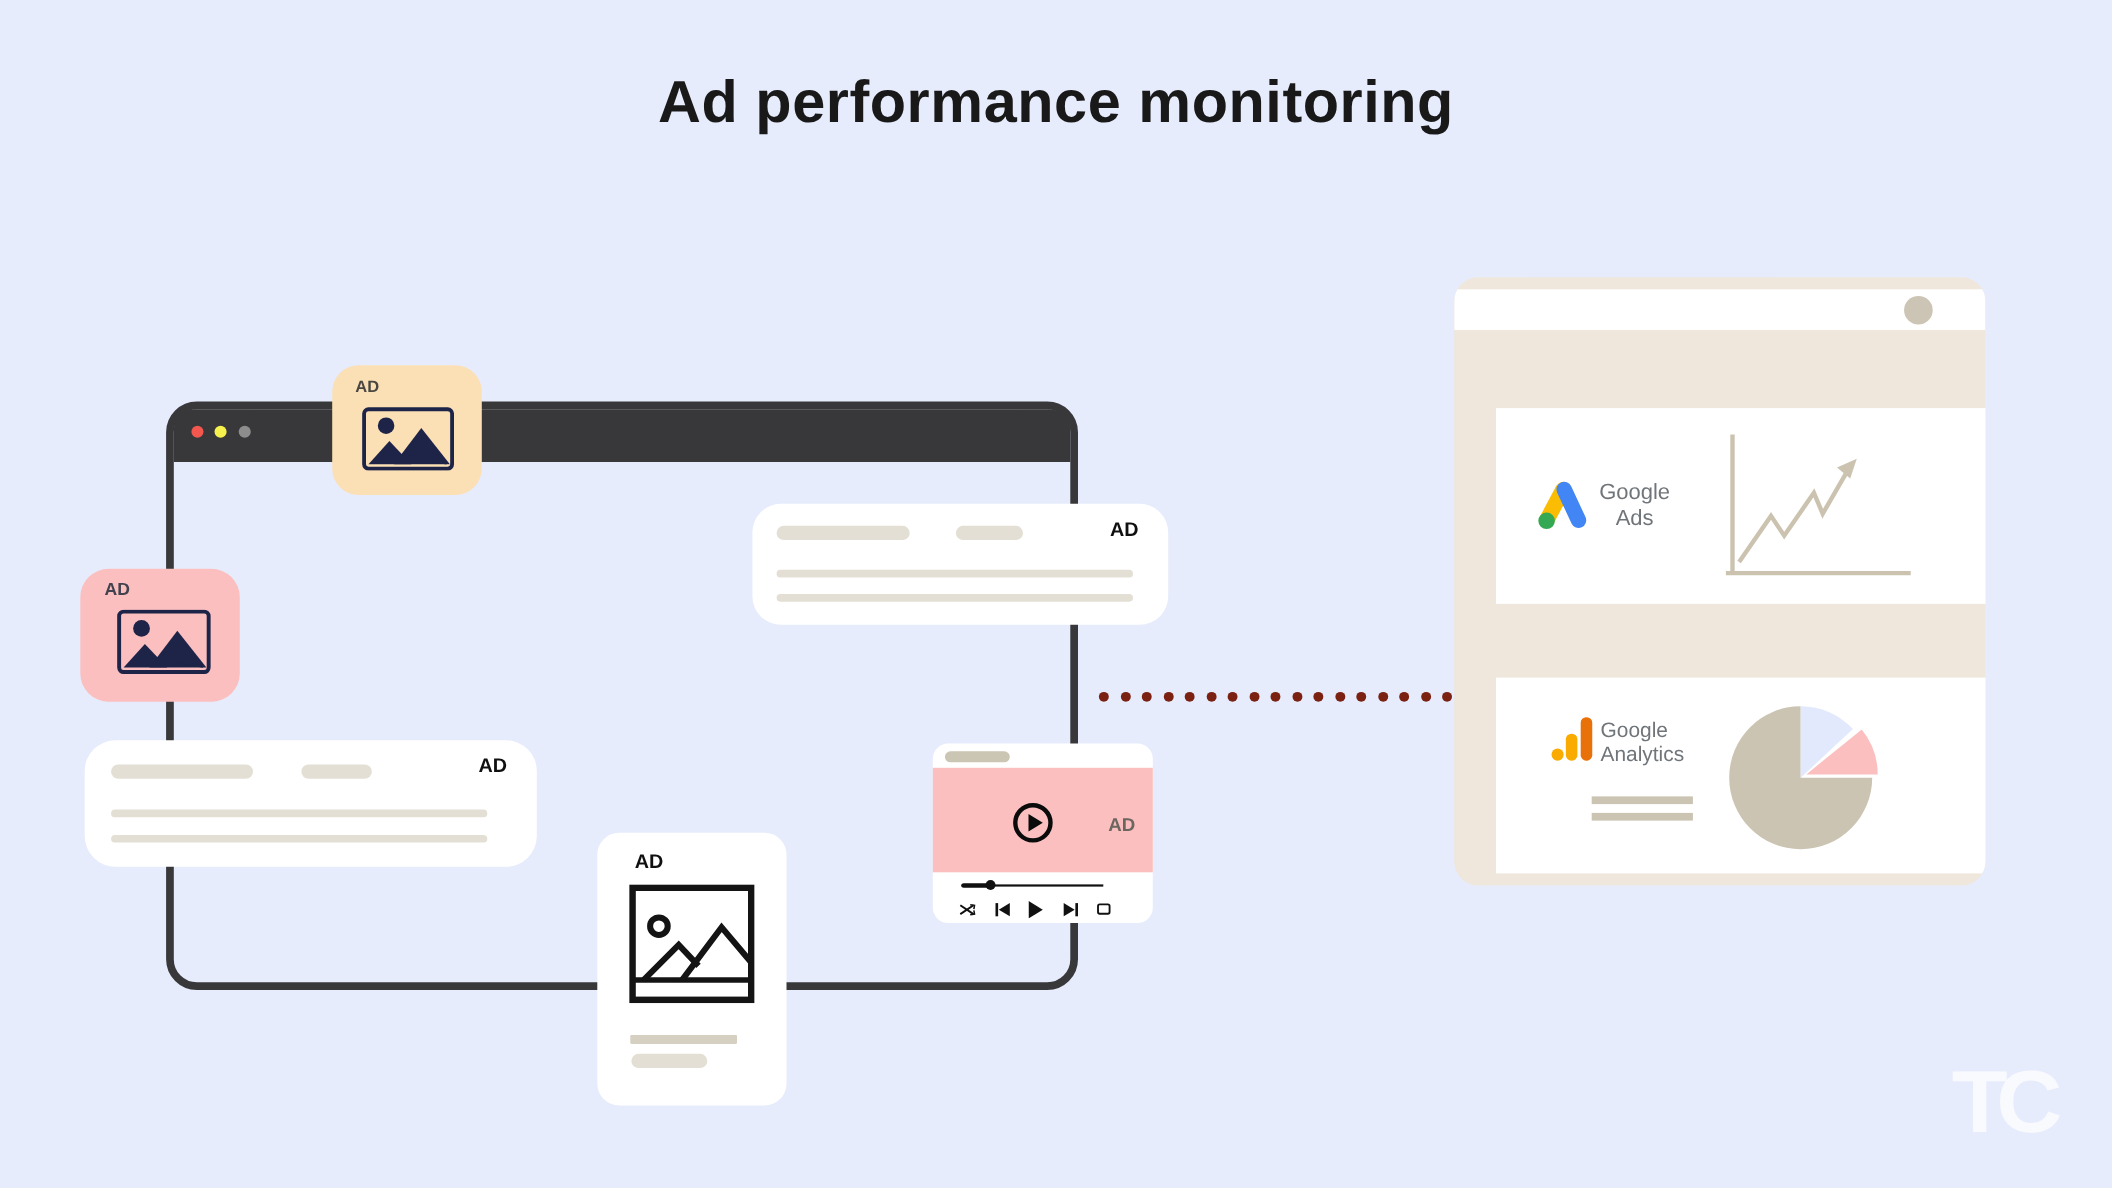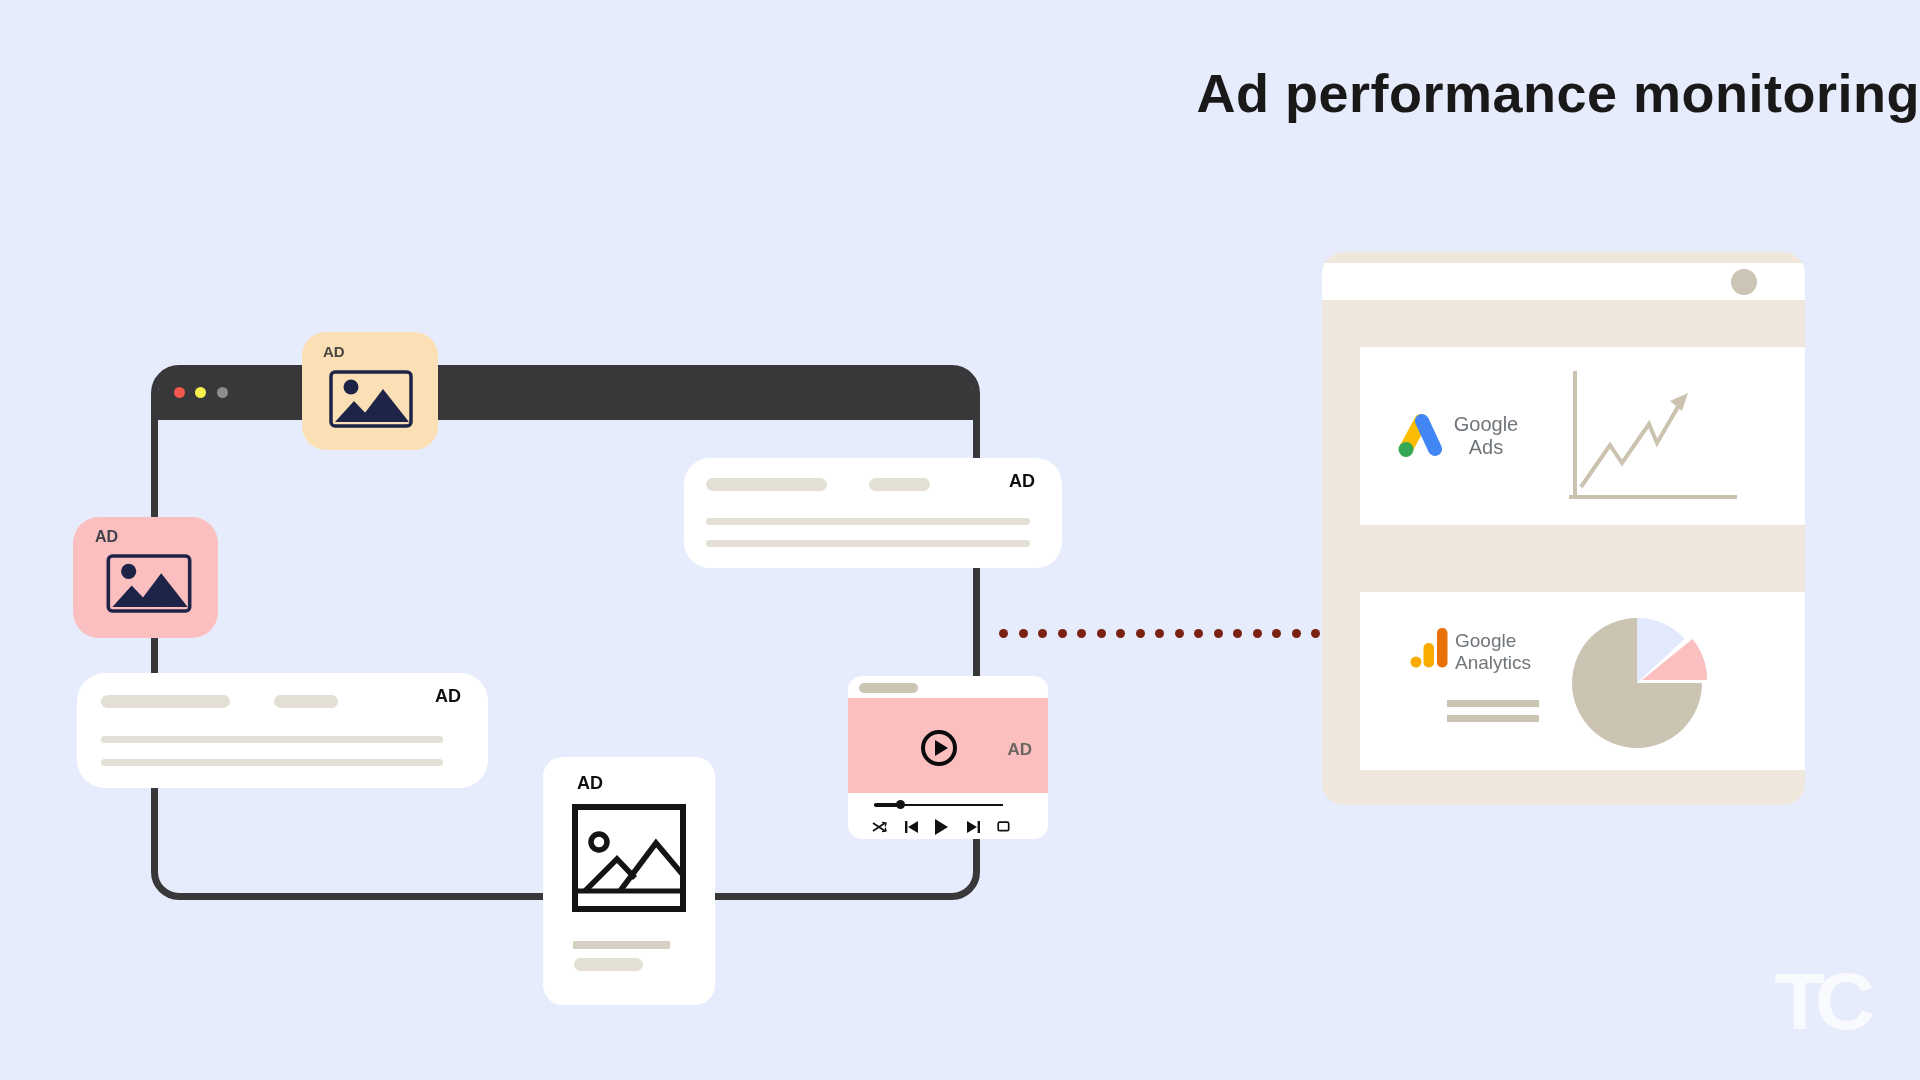--- a/index.html
+++ b/index.html
@@ -6,21 +6,21 @@
   html,body { width:1920px; height:1080px; }
   body {
     position:relative; overflow:hidden;
     background:#E7ECFC;
     font-family:"Liberation Sans", sans-serif;
   }
 
   
   .page-title {
     position:absolute; top:62px; left:0; width:1920px;
-    text-align:right; font-size:54px; font-weight:600; color:#191919;
+    text-align:center; font-size:54px; font-weight:600; color:#191919;
     letter-spacing:.5px;
   }
 
   
   .browser {
     position:absolute; left:151px; top:365px; width:829px; height:535px;
     border:7px solid #38383A; border-radius:28px; z-index:1;
   }
   .browser-bar {
     position:absolute; left:0; top:0; right:0; height:48px;
@@ -85,21 +85,21 @@
   }
   .connector .dot { width:9px; height:9px; border-radius:50%; background:#7A2112; flex:0 0 auto; }
 
   
   .panel {
     position:absolute; left:1322px; top:252px; width:483px; height:553px;
     background:#EFE7DC; border-radius:22px; overflow:hidden; z-index:2;
   }
   .panel .white-strip { position:absolute; left:0; top:11px; width:483px; height:37px; background:#fff; }
   .panel .strip-circle { position:absolute; right:48px; top:17px; width:26px; height:26px; border-radius:50%; background:#CCC5B5; }
-  .panel-card { position:absolute; left:38px; width:478px; height:178px; background:#fff; }
+  .panel-card { position:absolute; left:38px; width:478px; height:178px; background:#fff;margin-top:24px; }
   .panel-card.ads { top:95px; }
   .panel-card.analytics { top:340px; }
 
   .gads-glyph { position:absolute; left:36px; top:64px; }
   .gads-text {
     position:absolute; left:84px; top:66px; width:84px; text-align:center;
     font-size:20px; line-height:23px; color:#70757A;
   }
   .trend-svg { position:absolute; left:205px; top:22px; }
 

